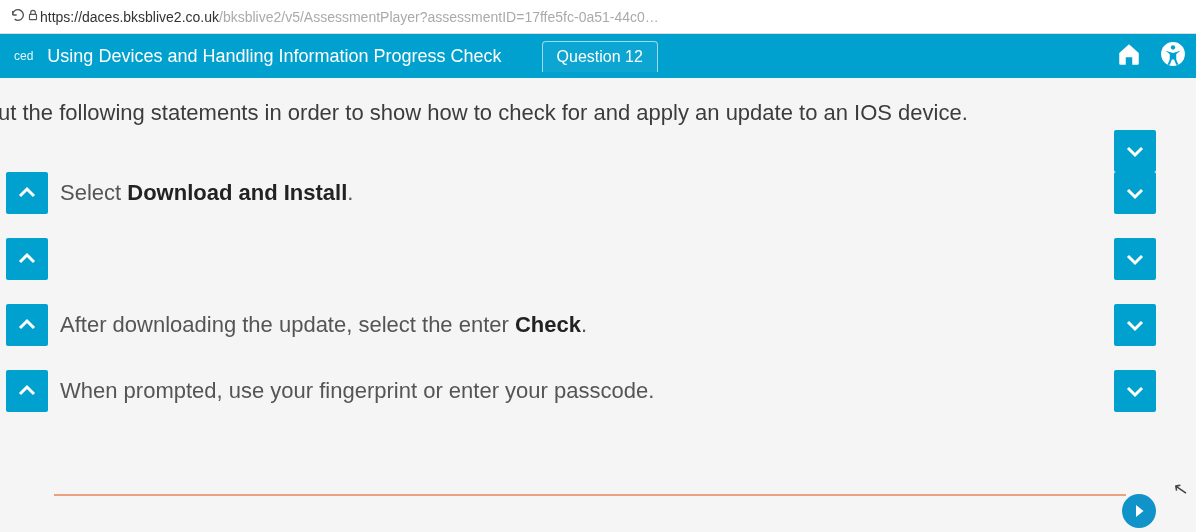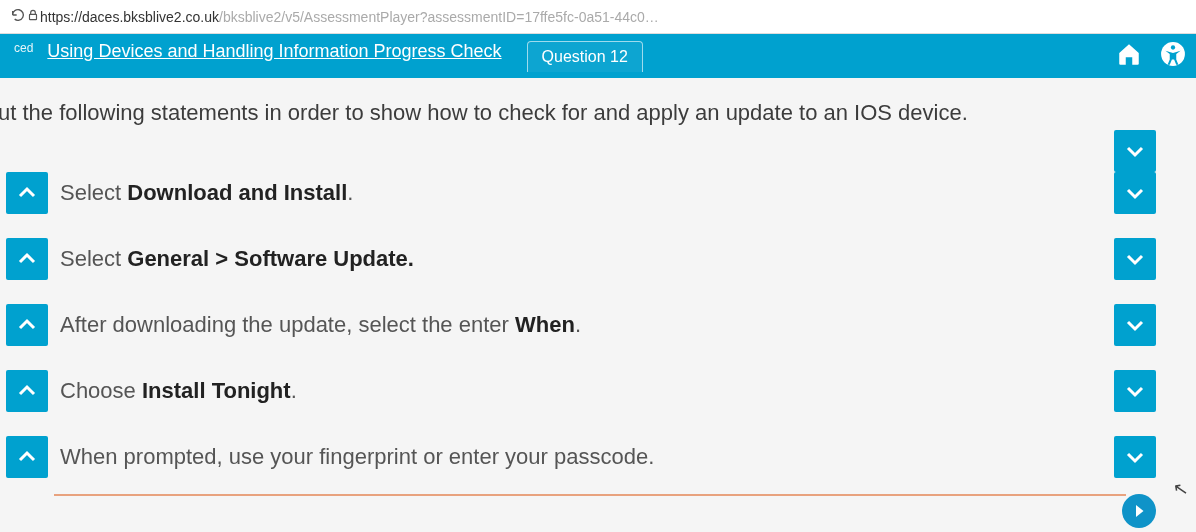--- a/index.html
+++ b/index.html
@@ -39,29 +39,30 @@
       align-items: center;
       height: 44px;
       background: #00a1cf;
       color: #fff;
       font-size: 18px;
       padding: 0 14px;
       position: relative;
     }
     .app-header .left {
       display: flex;
+      align-items: center;
       gap: 14px;
     }
     .tag-small {
       font-size: 12px;
       opacity: 0.9;
     }
-    .title-text { font-weight: 500; text-decoration: underline; }
+    .title-text { font-weight: 500; }
     .question-tab {
-      margin-left: 11px;
+      margin-left: 26px;
       padding: 6px 14px;
       border: 1px solid rgba(255,255,255,0.6);
       border-bottom: none;
       border-radius: 4px 4px 0 0;
       background: rgba(255,255,255,0.05);
       font-size: 16px;
     }
     .app-header .right-icons {
       position: absolute;
       right: 10px;
@@ -255,61 +256,43 @@
       </div>
     </div>
 
 
     <div class="row">
       <div class="arrow-btn up">
         <svg viewBox="0 0 24 24">
             <polyline points="5 15 12 8 19 15"></polyline>
           </svg>
       </div>
-      <div class="statement">
-        <span><span>Select </span><b>General &gt; Software Update.</b><span></span></span>
-      </div>
       <div class="arrow-btn down">
         <svg viewBox="0 0 24 24">
             <polyline points="5 9 12 16 19 9"></polyline>
           </svg>
       </div>
     </div>
 
     <div class="row">
       <div class="arrow-btn up">
         <svg viewBox="0 0 24 24">
             <polyline points="5 15 12 8 19 15"></polyline>
           </svg>
       </div>
       <div class="statement">
-        <span><span>After downloading the update, select the enter </span><b>When</b><span>.</span></span>
+        <span><span>After downloading the update, select the enter </span><b>Check</b><span>.</span></span>
       </div>
       <div class="arrow-btn down">
         <svg viewBox="0 0 24 24">
             <polyline points="5 9 12 16 19 9"></polyline>
           </svg>
       </div>
     </div>
 
-    <div class="row">
-      <div class="arrow-btn up">
-        <svg viewBox="0 0 24 24">
-            <polyline points="5 15 12 8 19 15"></polyline>
-          </svg>
-      </div>
-      <div class="statement">
-        <span><span>Choose </span><b>Install Tonight</b><span>.</span></span>
-      </div>
-      <div class="arrow-btn down">
-        <svg viewBox="0 0 24 24">
-            <polyline points="5 9 12 16 19 9"></polyline>
-          </svg>
-      </div>
-    </div>
 
     <div class="row">
       <div class="arrow-btn up">
         <svg viewBox="0 0 24 24">
             <polyline points="5 15 12 8 19 15"></polyline>
           </svg>
       </div>
       <div class="statement">
         <span><span>When prompted, use your fingerprint or enter your passcode.</span><b></b><span></span></span>
       </div>

